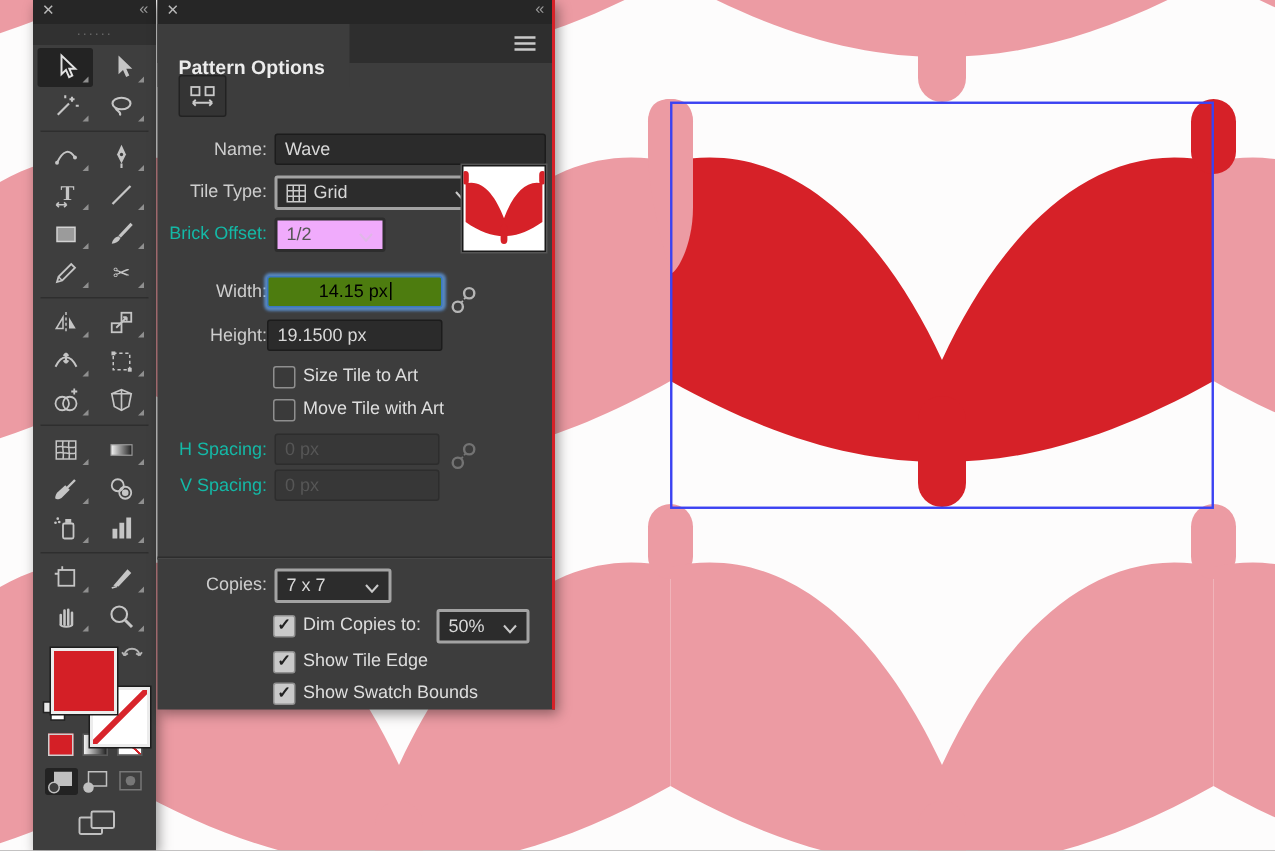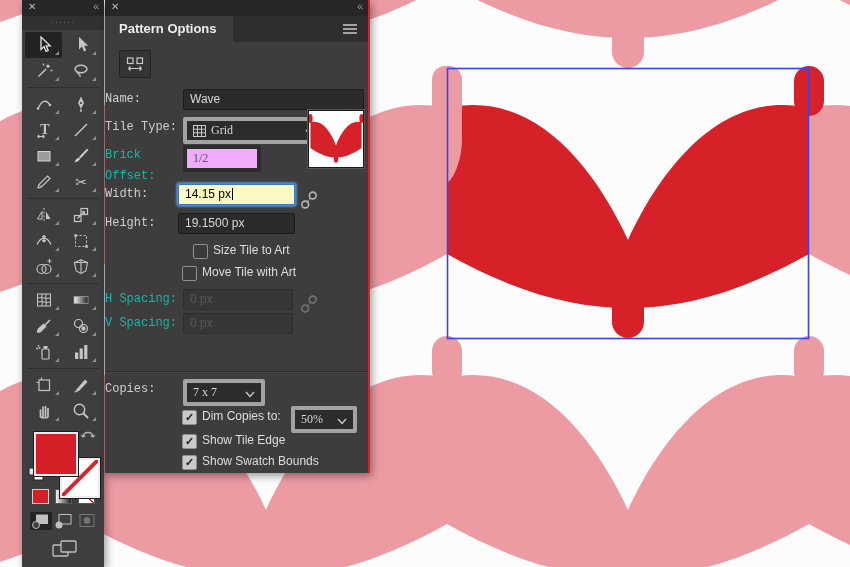--- a/index.html
+++ b/index.html
@@ -27,34 +27,34 @@
   .swatchbox{position:absolute;border:1px solid #1d1d1d;}
   #fillsw{left:12px;top:432px;width:40px;height:40px;background:#d41f26;border:2px solid #ececec;outline:1px solid #1d1d1d;z-index:3;}
   #strokesw{left:38px;top:458px;width:36px;height:36px;background:#fff;border:2px solid #ececec;outline:1px solid #1d1d1d;z-index:2;}
   #strokesw svg{position:absolute;left:0;top:0;}
   .minibtn{position:absolute;width:17px;height:15px;border:1px solid #5a5a5a;box-sizing:border-box;}
   .dmbtn{position:absolute;width:22px;height:18px;display:flex;align-items:center;justify-content:center;border-radius:2px;}
   .dmbtn.sel{background:#232323;}
   
   #po{left:105px;top:0;width:263px;height:473px;border-right:2px solid #d62128;box-sizing:content-box;}
   #po .tabrow{position:absolute;left:0;top:16px;right:0;height:26px;background:#2e2e2e;}
-  #po .tab{position:absolute;left:0;top:0;height:26px;background:#3d3d3d;padding:0 16px 0 14px;
+  #po .tab{position:absolute;left:0;top:0;height:26px;background:#3d3d3d;padding:16px 16px 0 14px;
      color:#ececec;font-size:13px;font-weight:bold;line-height:26px;}
   #po .menu{position:absolute;right:8px;top:5px;}
   .row{position:absolute;height:21px;line-height:21px;font-size:12px;}
-  .lbl{position:absolute;left:0;width:73px;text-align:left;color:#cecece;font-family:Liberation Mono, monospace;}
+  .lbl{position:absolute;left:0;width:73px;text-align:right;color:#cecece;}
   .lbl.dis{color:#14b8a6;}
   .field{position:absolute;height:19px;line-height:19px;background:#2b2b2b;border:1px solid #1c1c1c;
      border-radius:2px;color:#d8d8d8;padding:0 6px;font-size:12px;}
   .field.dis{background:#373737;border-color:#2d2d2d;color:#565656;}
-  .drop{position:absolute;height:19px;line-height:19px;background:#2c2c2c;border:4px solid #a3a3a3;
-     border-radius:2px;color:#d8d8d8;padding:0 6px;font-size:12px;font-family:Liberation Serif, serif;}
+  .drop{position:absolute;height:19px;line-height:19px;background:#2c2c2c;border:2px solid #a3a3a3;
+     border-radius:2px;color:#d8d8d8;padding:0 6px;font-size:12px;}
   .drop.dis{background:#f0abfc;border-color:#2d2d2d;color:#565656;}
   .drop .chev{position:absolute;right:5px;top:6px;}
-  #widthField{background:#fef9c3;border:1px solid #3a78c2;box-shadow:0 0 2px 2px rgba(96,160,235,.75);color:#000;}
+  #widthField{background:#4d7c0f;border:1px solid #3a78c2;box-shadow:0 0 2px 2px rgba(96,160,235,.75);color:#000;text-align:center;}
   .caret{display:inline-block;width:1px;height:12px;background:#000;vertical-align:-2px;margin-left:1px;}
   .cb{position:absolute;width:13px;height:13px;top:4px;background:#3a3a3a;border:1px solid #8f8f8f;border-radius:2px;
       font-size:11px;line-height:13px;text-align:center;color:#222;font-weight:bold;}
   .cb.checked{background:#c9c9c9;}
   .cblbl{position:absolute;left:97px;color:#dedede;font-size:12px;}
   .ovbtn{position:absolute;top:0;width:26px;height:23px;display:flex;align-items:center;justify-content:center;border-radius:2px;}
   .ovbtn.sel{background:#242424;}
   .sep{position:absolute;left:0;right:0;height:1px;background:#2d2d2d;border-bottom:1px solid #474747;}
   #ptool{position:absolute;left:14px;top:50px;width:30px;height:26px;background:#343434;border:1px solid #222;
      border-radius:2px;display:flex;align-items:center;justify-content:center;}
@@ -572,21 +572,21 @@
       <div class="field" id="widthField" style="left:73px;width:103px"><span>14.15 px</span><span class="caret"></span></div>
     </div>
     <div class="row" style="top:213px;left:0;right:0">
       <span class="lbl">Height:</span>
       <div class="field" style="left:73px;width:103px">19.1500 px</div>
     </div>
     <svg class="linkico" style="left:194px;top:189px" width="20" height="22">
         <use href="#i-link-broken"></use>
       </svg>
 
-    <div class="row" style="top:240px;left:11px;right:0">
+    <div class="row" style="top:240px;left:0;right:0">
       <span class="cb" style="left:77px"></span>
       <span class="cblbl">Size Tile to Art</span>
     </div>
     <div class="row" style="top:262px;left:0;right:0">
       <span class="cb" style="left:77px"></span>
       <span class="cblbl">Move Tile with Art</span>
     </div>
 
     <div class="row" style="top:289px;left:0;right:0">
       <span class="lbl dis">H Spacing:</span>

